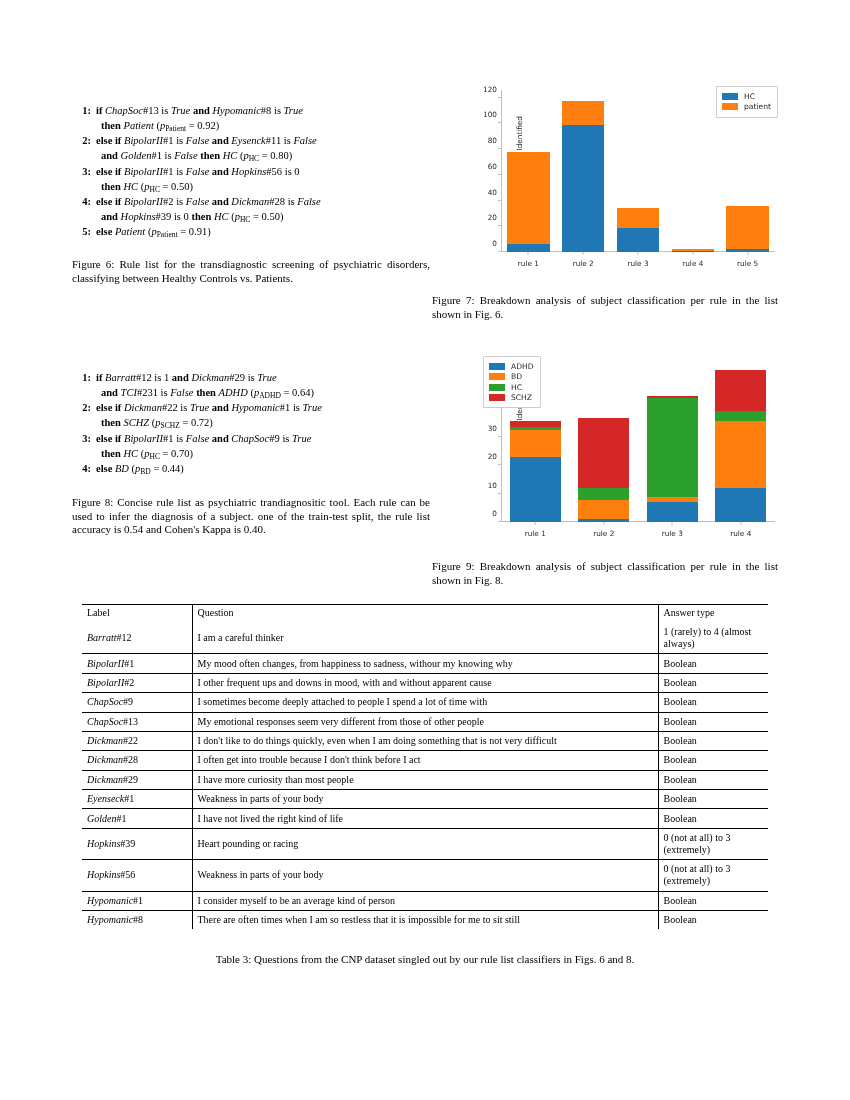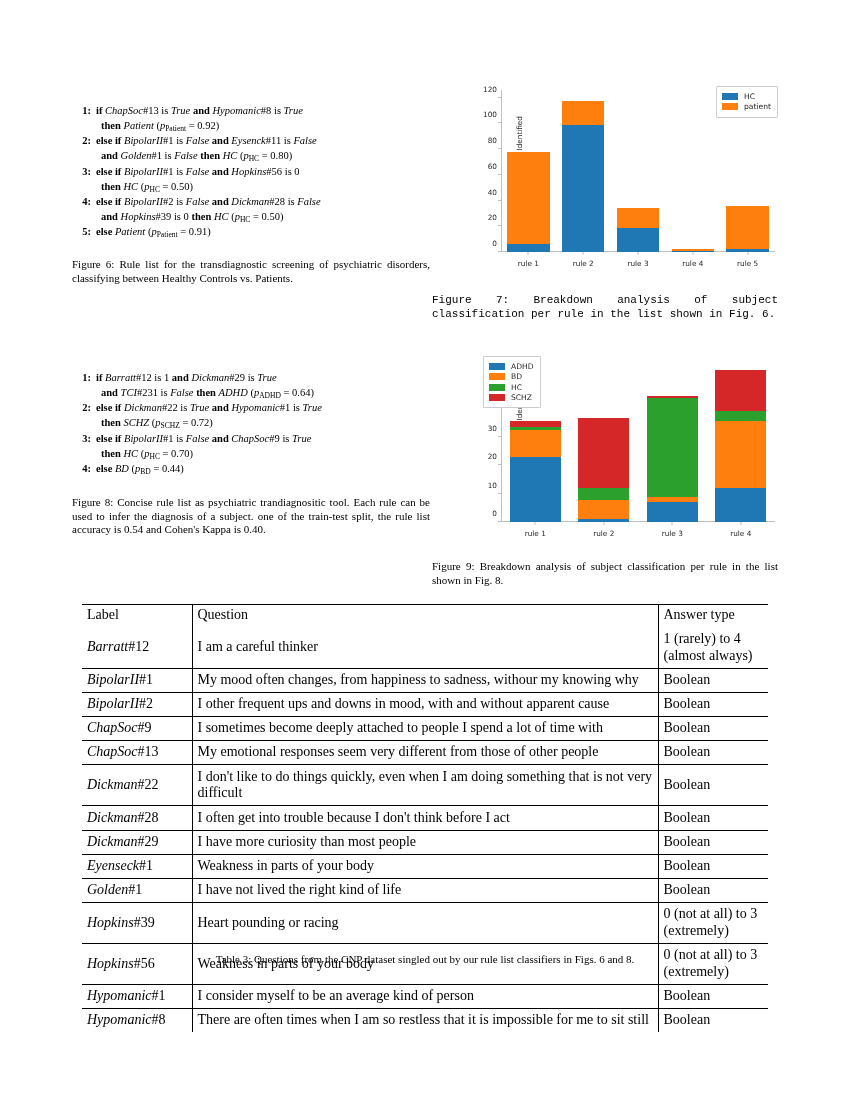--- a/index.html
+++ b/index.html
@@ -30,21 +30,21 @@
 
   
   .blk { position: absolute; }
 
   #rulelist-6 { left: 78px;  top: 104px;  width: 352px; }
   #cap-6      { left: 72px;  top: 258px;  width: 358px; }
   #rulelist-8 { left: 78px;  top: 371px;  width: 352px; }
   #cap-8      { left: 72px;  top: 496px;  width: 358px; }
 
   #fig-7      { left: 455px; top: 82px;   width: 326px; height: 200px; }
-  #cap-7      { left: 432px; top: 294px;  width: 346px; font-family: Liberation Mono, monospace; }
+  #cap-7      { left: 432px; top: 294px;  width: 346px; }
   #fig-9      { left: 455px; top: 352px;  width: 326px; height: 200px; }
   #cap-9      { left: 432px; top: 560px;  width: 346px; }
 
   #table-3    { left: 82px;  top: 604px;  width: 686px; }
   #cap-t3     { left: 82px;  top: 953px;  width: 686px; text-align: center; }
 
   
   .chart { position: relative; width: 100%; height: 100%; }
   .ylabel {
     position: absolute;
@@ -114,21 +114,21 @@
   .legend-swatch { width: 16px; height: 7px; margin-right: 6px; flex: none; }
   .legend-text {
     font-family: "DejaVu Sans", sans-serif;
     font-size: 7.6px; color: #262626; white-space: nowrap;
   }
 
   
   table.t3 {
     border-collapse: collapse;
     width: 100%;
-    font-size: 14px;
+    font-size: 10px;
     line-height: 1.2;
   }
   table.t3 th, table.t3 td {
     vertical-align: middle;
     padding: 3.2px 5px;
     text-align: left;
     font-weight: normal;
   }
   table.t3 thead th { padding-top: 2px; padding-bottom: 4px; }
   .toprule td, .toprule th { border-top: 1.1px solid #000; }

